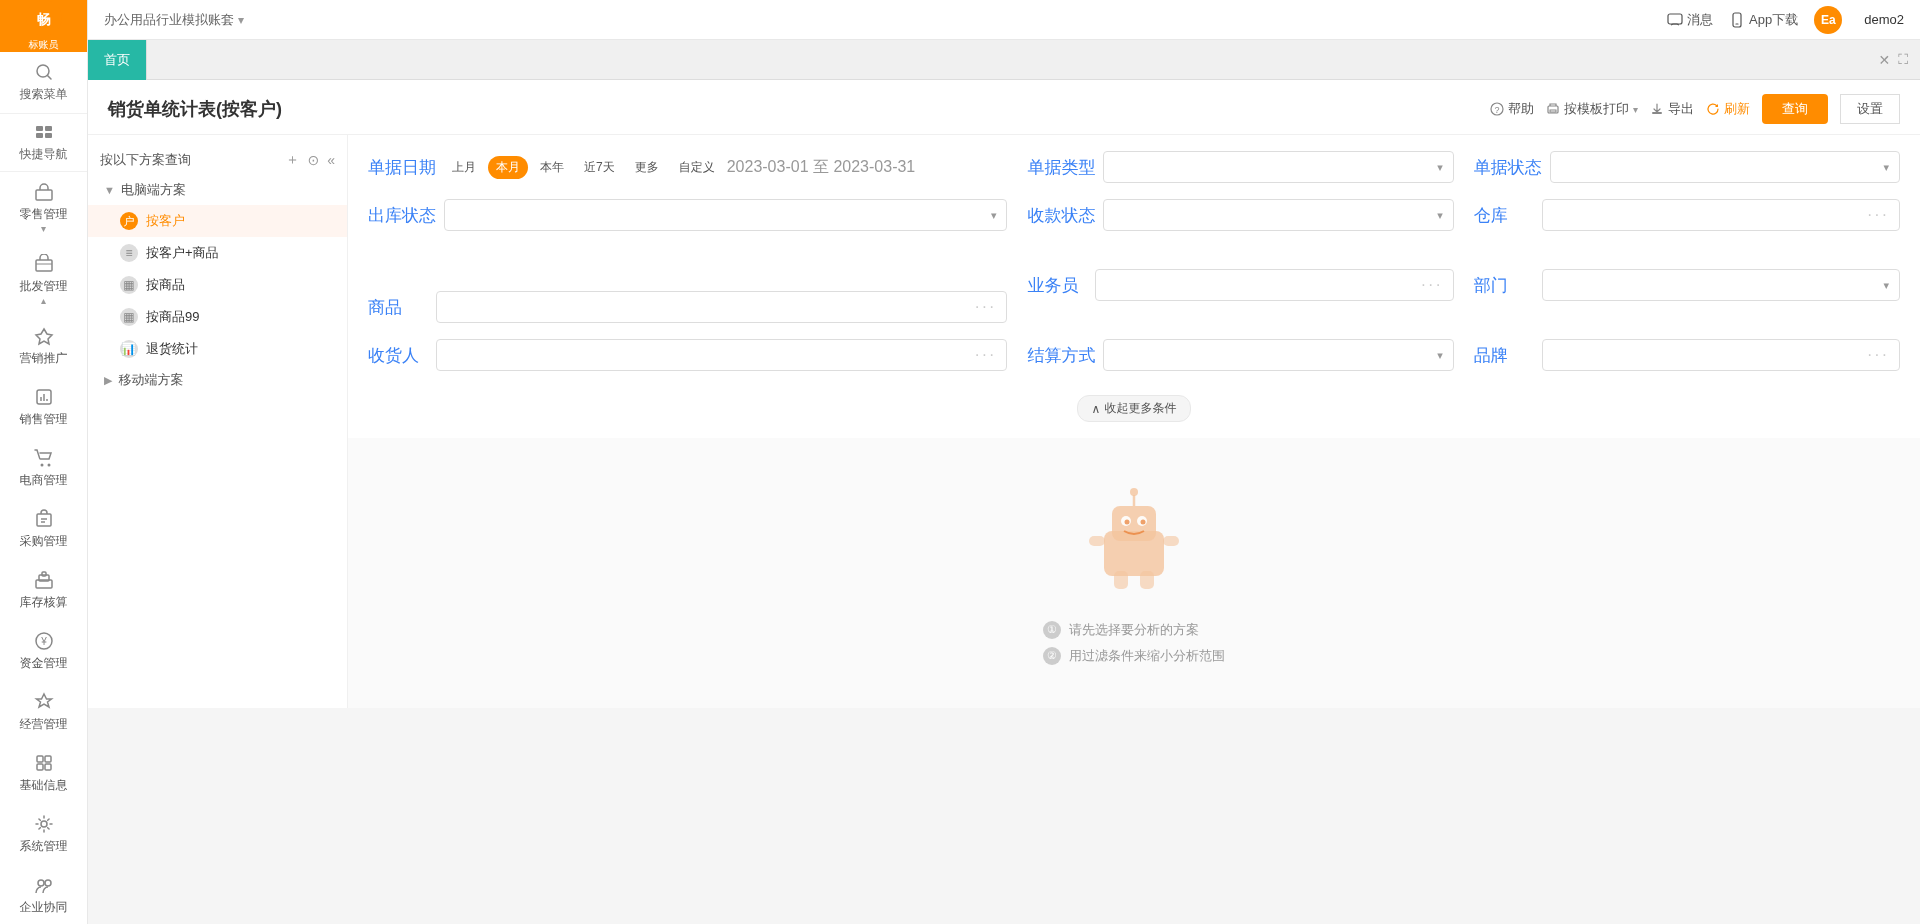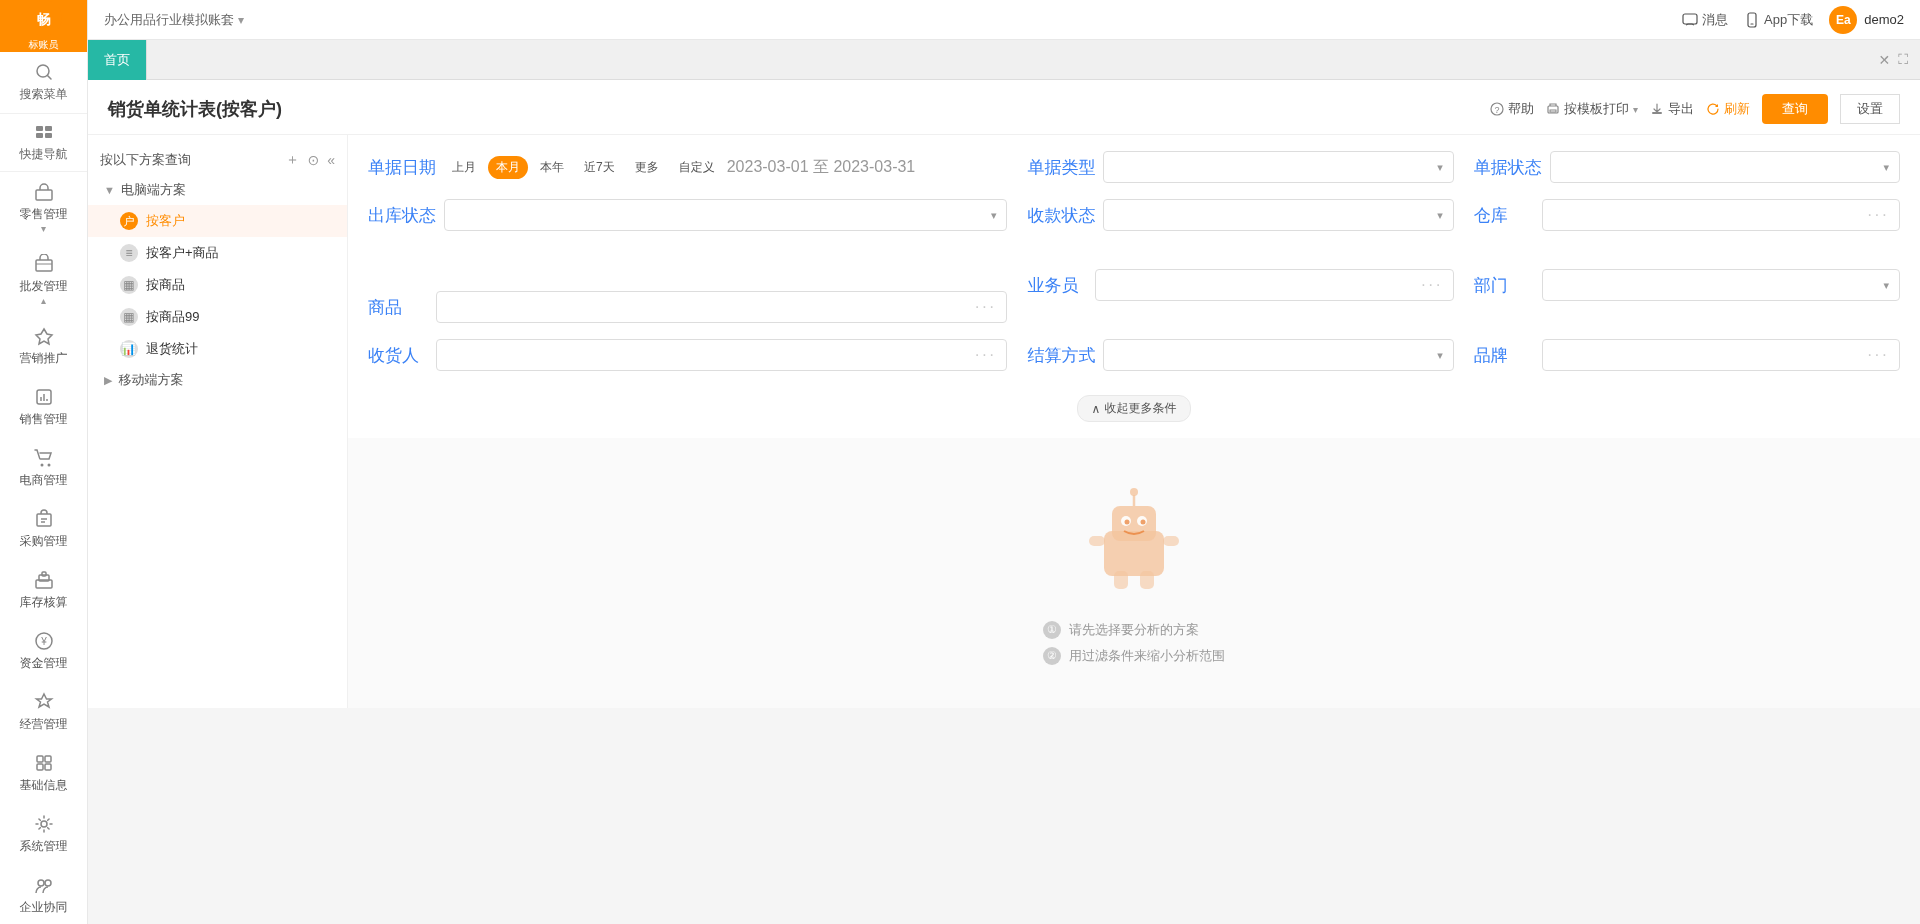--- a/index.html
+++ b/index.html
@@ -20,21 +20,21 @@
     
     .main-area { flex: 1; display: flex; flex-direction: column; height: 708px; overflow: hidden; }
 
     
     .topbar { height: 40px; background: #fff; border-bottom: 1px solid #e8e8e8; display: flex; align-items: center; padding: 0 16px; gap: 16px; }
     .topbar-title { font-size: 13px; color: #666; display: flex; align-items: center; gap: 4px; }
     .topbar-arrow { color: #999; font-size: 12px; }
     .topbar-right { margin-left: auto; display: flex; align-items: center; gap: 16px; }
     .topbar-msg { display: flex; align-items: center; gap: 4px; color: #555; cursor: pointer; font-size: 13px; }
     .topbar-app { display: flex; align-items: center; gap: 4px; color: #555; cursor: pointer; font-size: 13px; }
-    .topbar-user { display: flex; align-items: center; gap: 7px; cursor: pointer; }
+    .topbar-user { display: flex; align-items: center; gap: 22px; cursor: pointer; }
     .user-avatar { width: 28px; height: 28px; border-radius: 50%; background: #ff8c00; display: flex; align-items: center; justify-content: center; color: #fff; font-size: 12px; font-weight: bold; overflow: hidden; }
     .user-name { font-size: 13px; color: #333; }
 
     
     .tabs-bar { height: 40px; background: #f0f0f0; display: flex; align-items: center; border-bottom: 1px solid #ddd; }
     .tab-item { height: 40px; display: flex; align-items: center; padding: 0 16px; cursor: pointer; font-size: 13px; color: #555; gap: 6px; border-right: 1px solid #ddd; }
     .tab-item.active { background: #fff; color: #333; font-weight: 500; }
     .tab-home { background: #26b8a5; color: #fff; }
     .tab-close { color: #999; font-size: 12px; margin-left: 4px; }
     .tab-maximize { margin-left: auto; padding: 0 12px; color: #999; font-size: 16px; cursor: pointer; display: flex; align-items: center; gap: 8px; }

